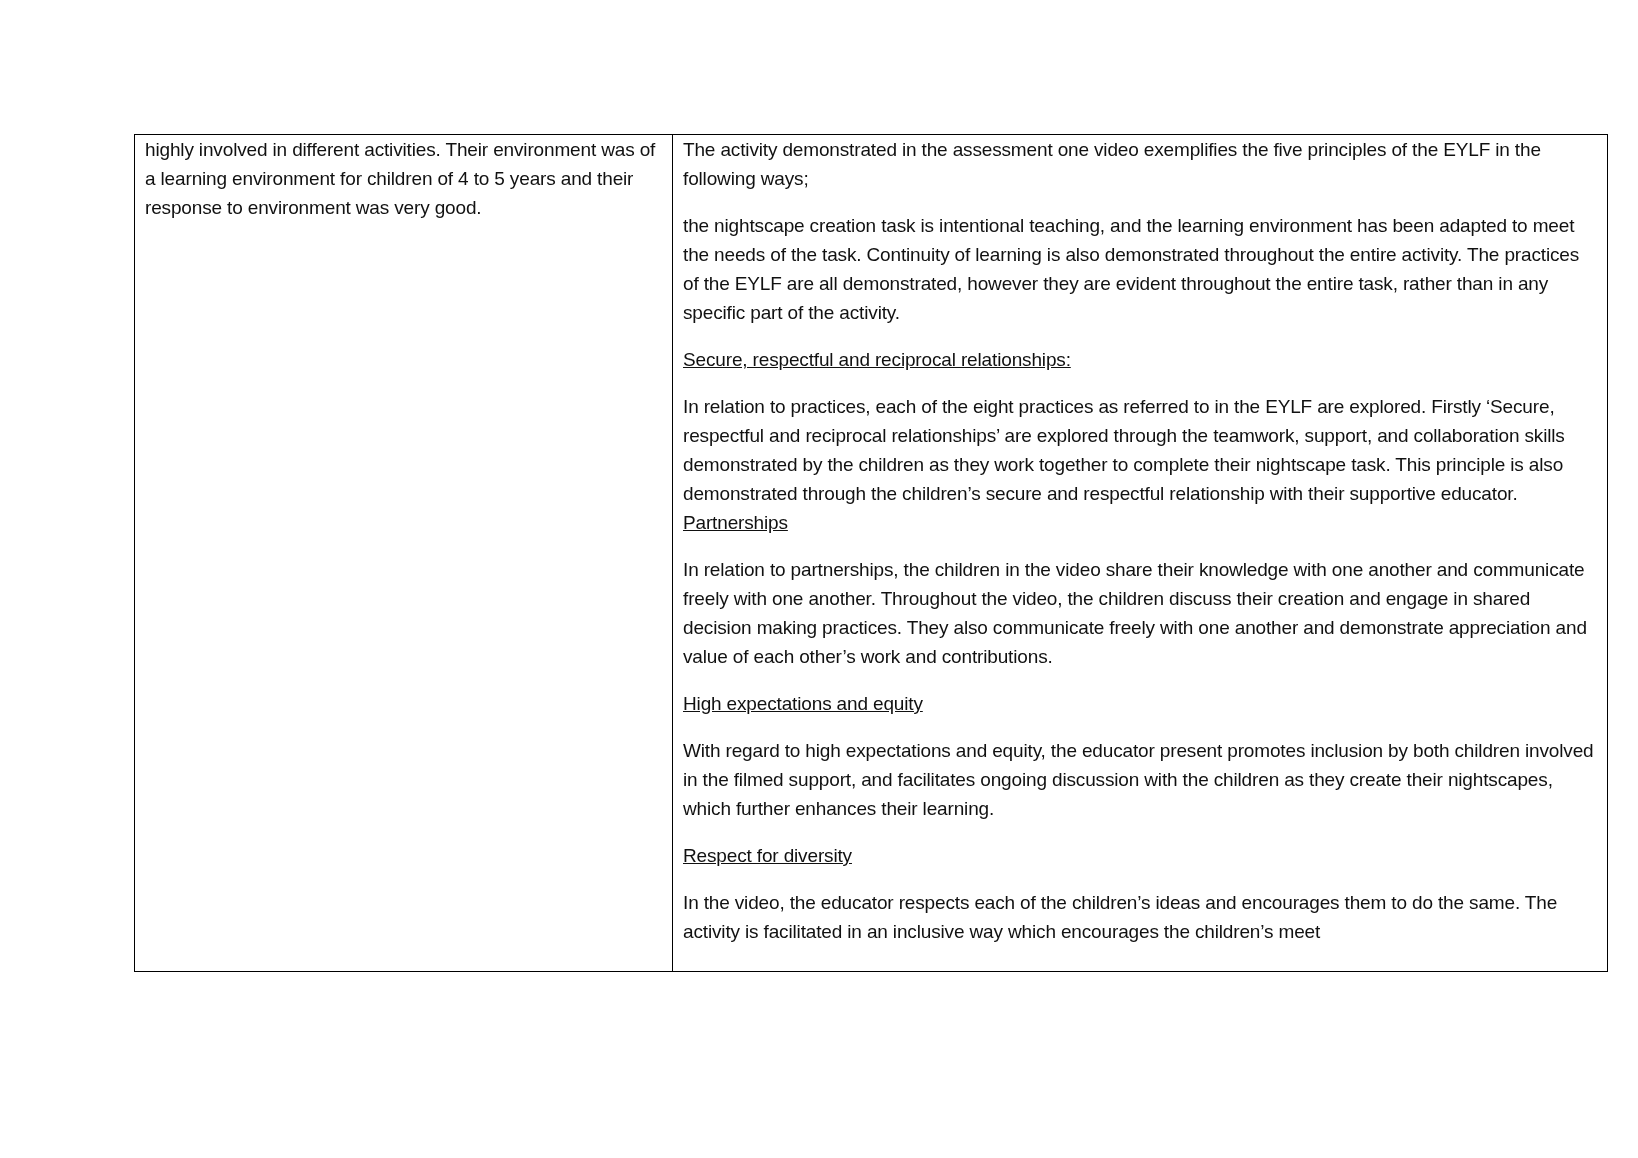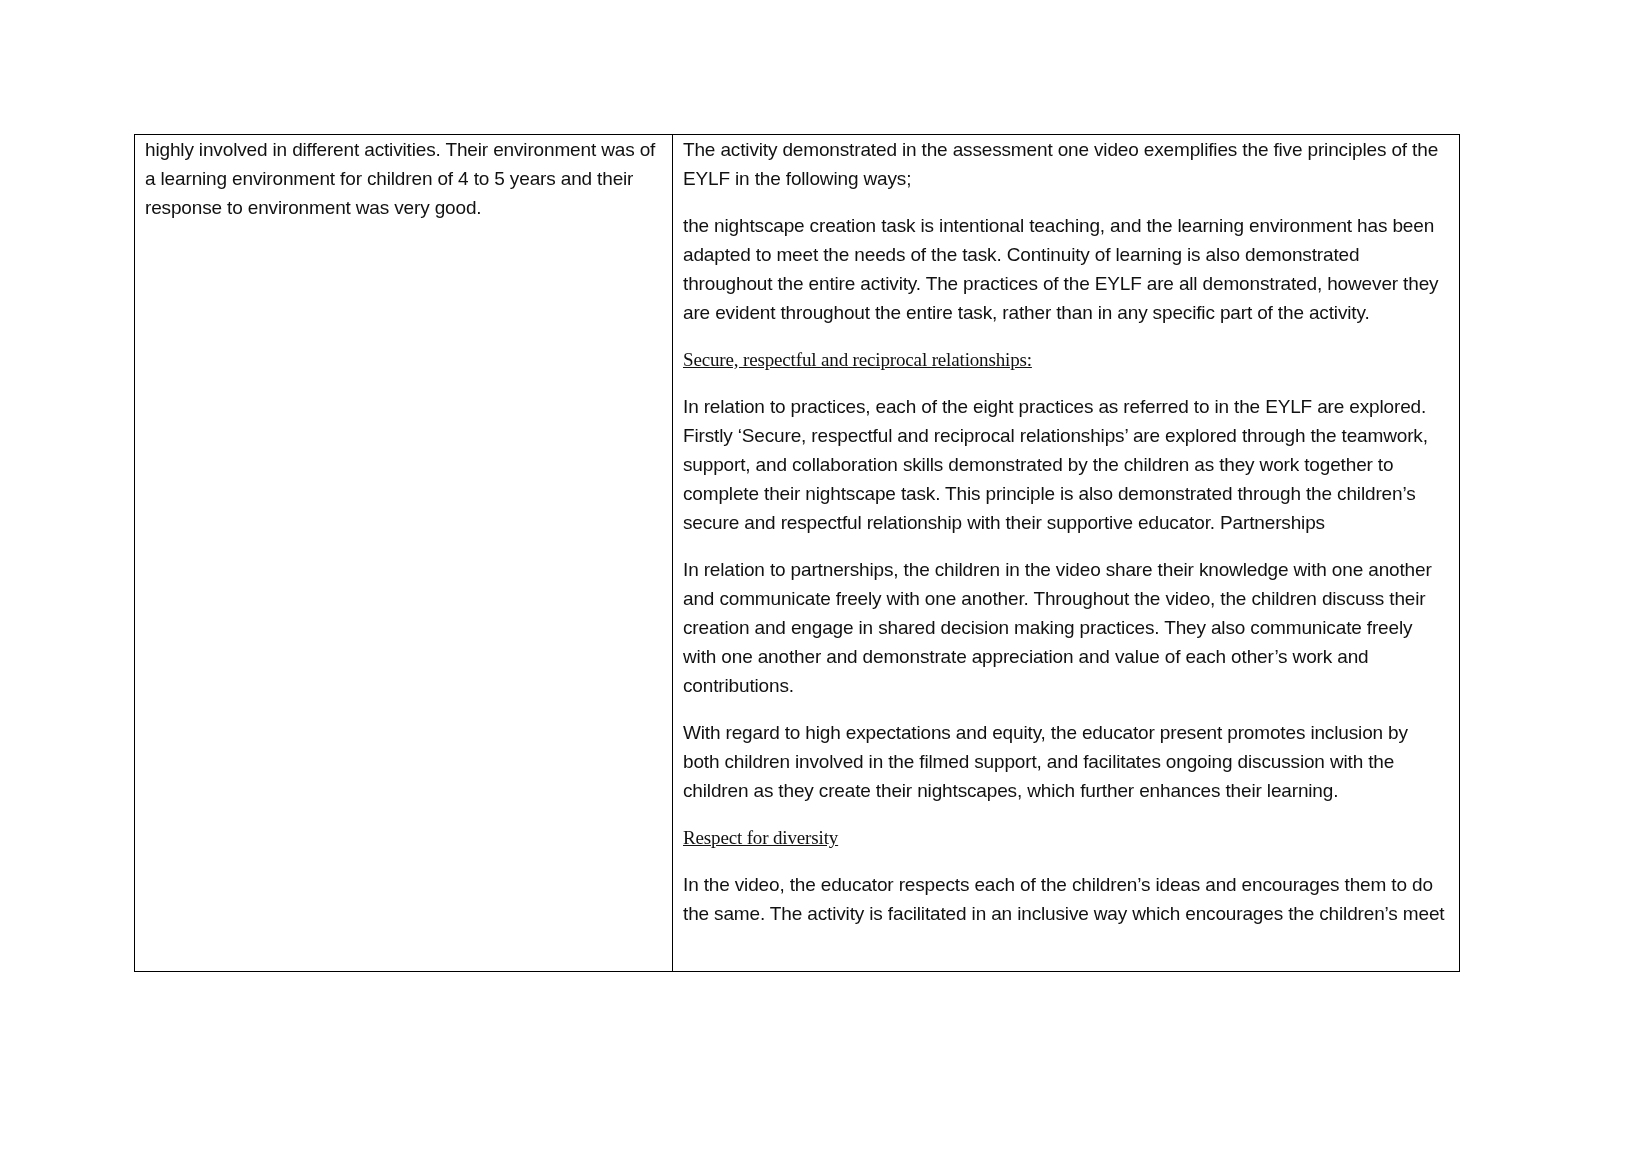--- a/index.html
+++ b/index.html
@@ -18,21 +18,21 @@
   .page {
     position: absolute;
     left: 0; top: 0;
     width: 1638px; height: 1158px;
     background: #ffffff;
   }
   .doc-table {
     position: absolute;
     left: 134px;
     top: 134px;
-    width: 1326px;
+    width: 1474px;
     height: 838px;
     border: 1px solid #000;
     box-sizing: border-box;
     display: flex;
     overflow: hidden;
   }
   .cell {
     box-sizing: border-box;
     height: 100%;
     overflow: hidden;
@@ -47,23 +47,23 @@
   }
   .cell-right {
     flex: 1;
     padding: 0 10px 0 10px;
   }
   .para {
     margin: 0 0 18px 0;
   }
   .heading-underline {
     text-decoration: underline;
-    font-family: Liberation Serif, serif;
   }
   .inline-underline {
+    text-decoration: underline;
   }
 </style>
 </head>
 <body>
 
 <div class="page">
   <div class="doc-table">
 
     <div class="cell cell-left">
       <p class="para">highly involved in different activities. Their environment was of a learning environment for children of 4 to 5 years and their response to environment was very good.</p>
@@ -73,20 +73,21 @@
       <p class="para">The activity demonstrated in the assessment one video exemplifies the five principles of the EYLF in the following ways;</p>
 
       <p class="para">the nightscape creation task is intentional teaching, and the learning environment has been adapted to meet the needs of the task. Continuity of learning is also demonstrated throughout the entire activity. The practices of the EYLF are all demonstrated, however they are evident throughout the entire task, rather than in any specific part of the activity.</p>
 
       <p class="para heading-underline">Secure, respectful and reciprocal relationships:</p>
 
       <p class="para"><span>In relation to practices, each of the eight practices as referred to in the EYLF are explored. Firstly ‘Secure, respectful and reciprocal relationships’ are explored through the teamwork, support, and collaboration skills demonstrated by the children as they work together to complete their nightscape task. This principle is also demonstrated through the children’s secure and respectful relationship with their supportive educator.</span> <span class="inline-underline">Partnerships</span></p>
 
       <p class="para">In relation to partnerships, the children in the video share their knowledge with one another and communicate freely with one another. Throughout the video, the children discuss their creation and engage in shared decision making practices. They also communicate freely with one another and demonstrate appreciation and value of each other’s work and contributions.</p>
 
+      <p class="para heading-underline">High expectations and equity</p>
 
       <p class="para">With regard to high expectations and equity, the educator present promotes inclusion by both children involved in the filmed support, and facilitates ongoing discussion with the children as they create their nightscapes, which further enhances their learning.</p>
 
       <p class="para heading-underline">Respect for diversity</p>
 
       <p class="para">In the video, the educator respects each of the children’s ideas and encourages them to do the same. The activity is facilitated in an inclusive way which encourages the children’s meet</p>
     </div>
 
   </div>
 </div>

